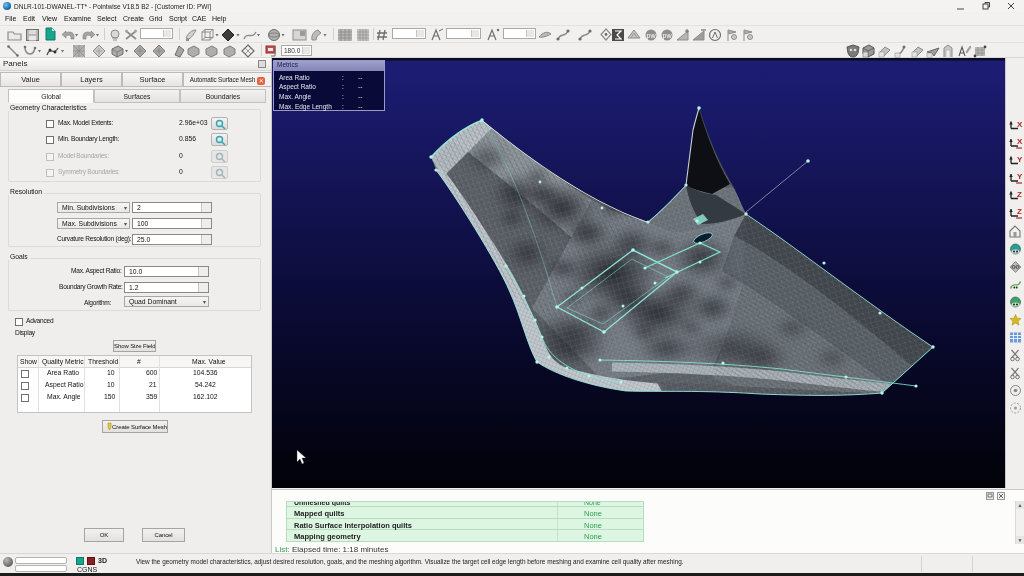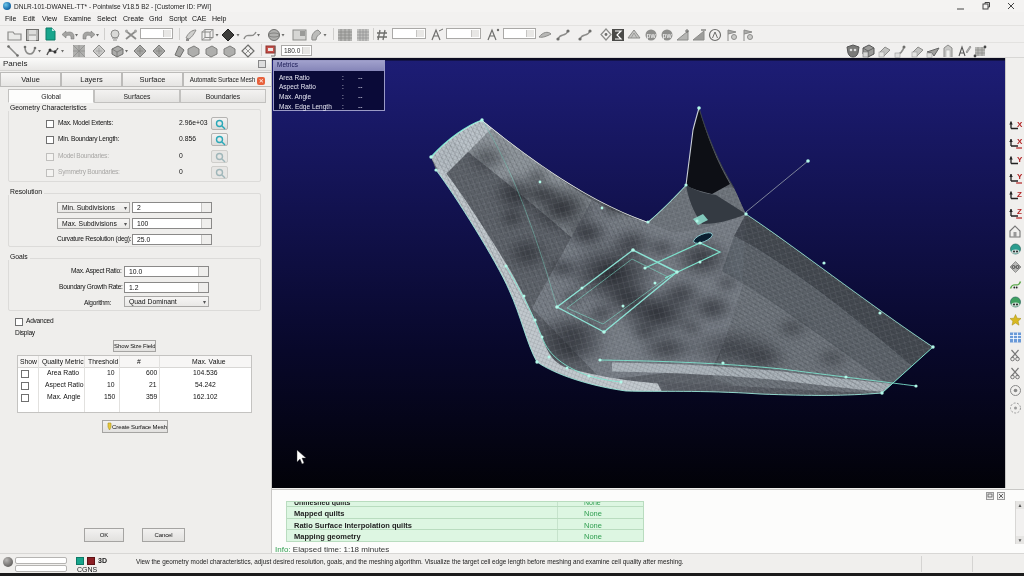--- a/index.html
+++ b/index.html
@@ -797,21 +797,21 @@
           <b style="font-size:7.5px; color:#222; position:absolute; left:7px; top:2px;">Ratio Surface Interpolation quilts</b>
           <span style="font-size:7.5px; color:#2e9e4f; position:absolute; left:297px; top:2px;">None</span>
           <span style="position:absolute; left:270px; top:0; bottom:0; width:1px; background:#c6e3cc;"></span>
         </div>
     <div style="position:absolute; left:0; top:29px; width:358px; height:11.5px; background:#ddf6e2; border:1px solid #b9dcbf; border-top:none;">
           <b style="font-size:7.5px; color:#222; position:absolute; left:7px; top:2px;">Mapping geometry</b>
           <span style="font-size:7.5px; color:#2e9e4f; position:absolute; left:297px; top:2px;">None</span>
           <span style="position:absolute; left:270px; top:0; bottom:0; width:1px; background:#c6e3cc;"></span>
         </div>
   </div>
-  <div id="msginfo"><span style="color:#2e9e4f;">Info:</span> Elapsed time: 1:18 minutes</div>
+  <div id="msginfo"><span style="color:#2e9e4f;">List:</span> Elapsed time: 1:18 minutes</div>
 </div>
 
 <div class="abs" id="statusbar">
   <div style="position:absolute; left:3px; top:3px; width:10px; height:10px; border-radius:50%; background:radial-gradient(circle at 35% 30%, #b8b6b4, #6f6d6b 65%, #4a4846);"></div>
   <div style="position:absolute; left:15px; top:2.5px; width:52px; height:7px; background:#fff; border:1px solid #b5b4b2; border-radius:2px;"></div>
   <div style="position:absolute; left:15px; top:11px; width:52px; height:7px; background:#fff; border:1px solid #b5b4b2; border-radius:2px;"></div>
   <div style="position:absolute; left:76px; top:2.5px; width:8px; height:8px; background:#17a58c; border:1px solid #0d7a66;"></div>
   <div style="position:absolute; left:87px; top:2.5px; width:8px; height:8px; background:#8c1f24; border:1px solid #5e1114;"></div>
   <b style="position:absolute; left:98px; top:3px; font-size:7px; color:#222;">3D</b>
   <div style="position:absolute; left:77px; top:11.5px; font-size:7px; color:#222;">CGNS</div>

